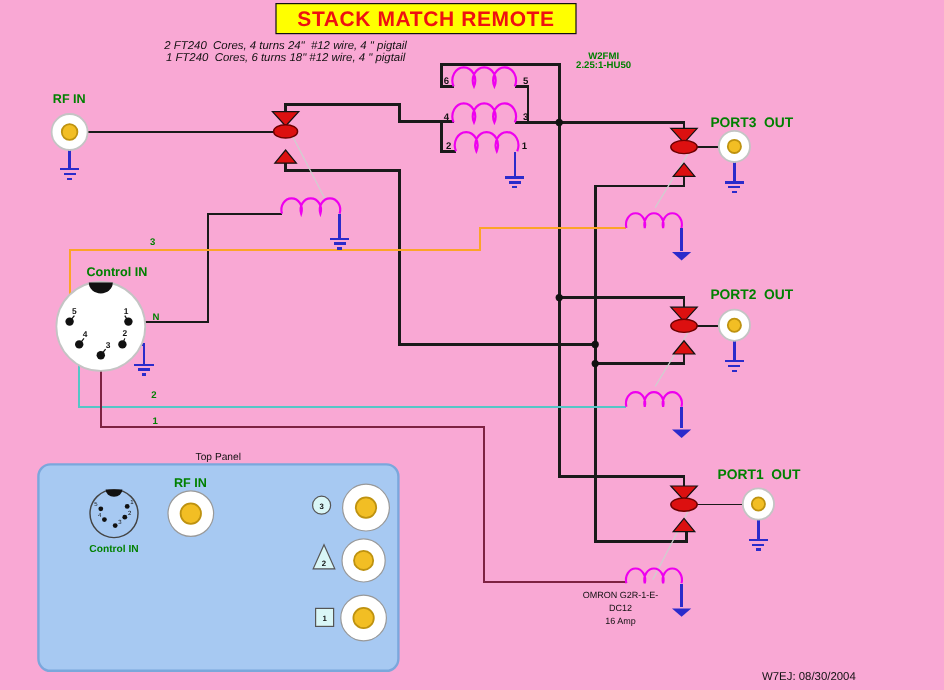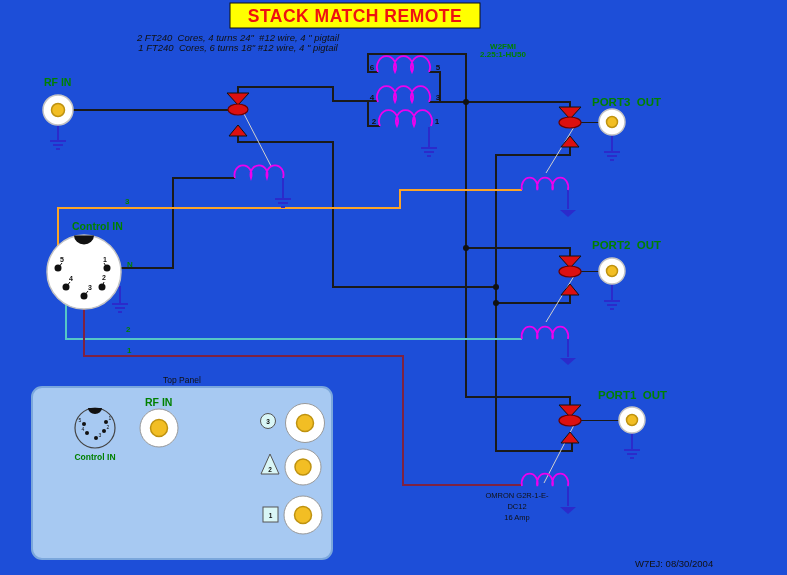--- a/index.html
+++ b/index.html
@@ -1,16 +1,16 @@
 <!DOCTYPE html>
 <html style="--title-bg: #FFFF00; --title-text: #EE1111; --label-green: #008000; --wire-black: #1A1A1A; --wire-orange: #FCA428; --wire-teal: #55C6C6; --wire-maroon: #7E2242; --ground-blue: #2B2BCB; --coil-magenta: #EE00EE; --relay-red: #DC1010; --relay-outline: #6B0000; --connector-yellow: #F2BE24; --connector-yellow-border: #BE9210; --connector-ring: #C4C4C4; --panel-blue: #A7C9F2; --panel-border: #7BA7DC; --badge-cyan: #D9F6F6; --link-gray: #CFCFCF;"><head>
 <meta charset="utf-8">
 <style>
   html,body{margin:0;padding:0;background:#fff;}
-  #stage{position:relative;width:787px;height:575px;background:#1d4ed8;overflow:hidden;}
+  #stage{position:relative;width:787px;height:575px;background:#f9a8d4;overflow:hidden;}
   svg{display:block;}
   text{font-family:"Liberation Sans","DejaVu Sans",sans-serif;}
   .pre{white-space:pre;}
   .t-title{fill:var(--title-text);font-size:17.5px;font-weight:bold;letter-spacing:.5px;}
   .t-note{fill:#111;font-size:9.5px;font-style:italic;}
   .t-green-big{fill:var(--label-green);font-size:11.5px;font-weight:bold;}
   .t-green-mid{fill:var(--label-green);font-size:10.5px;font-weight:bold;}
   .t-green-small{fill:var(--label-green);font-size:8.5px;font-weight:bold;}
   .t-green-tiny{fill:var(--label-green);font-size:8px;font-weight:bold;}
   .t-wirelabel{fill:var(--label-green);font-size:8px;font-weight:bold;}

